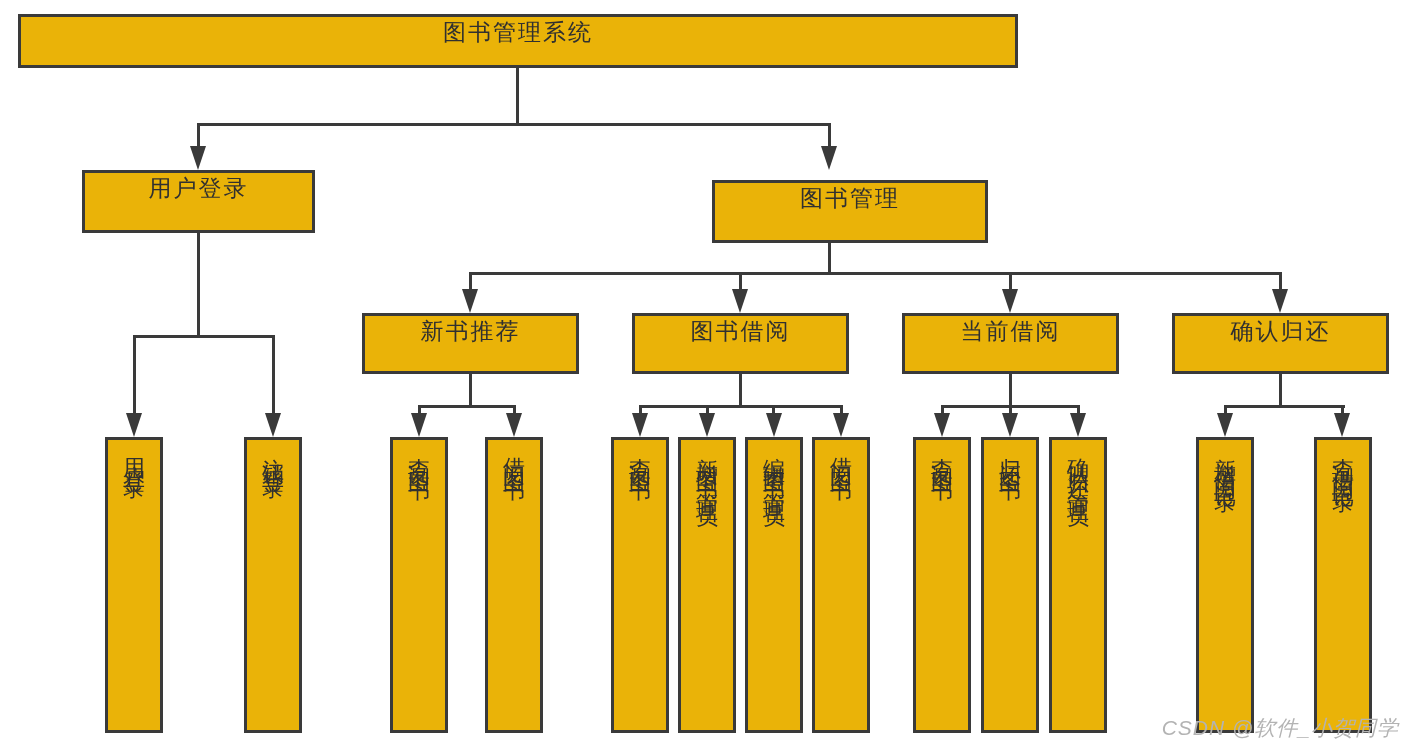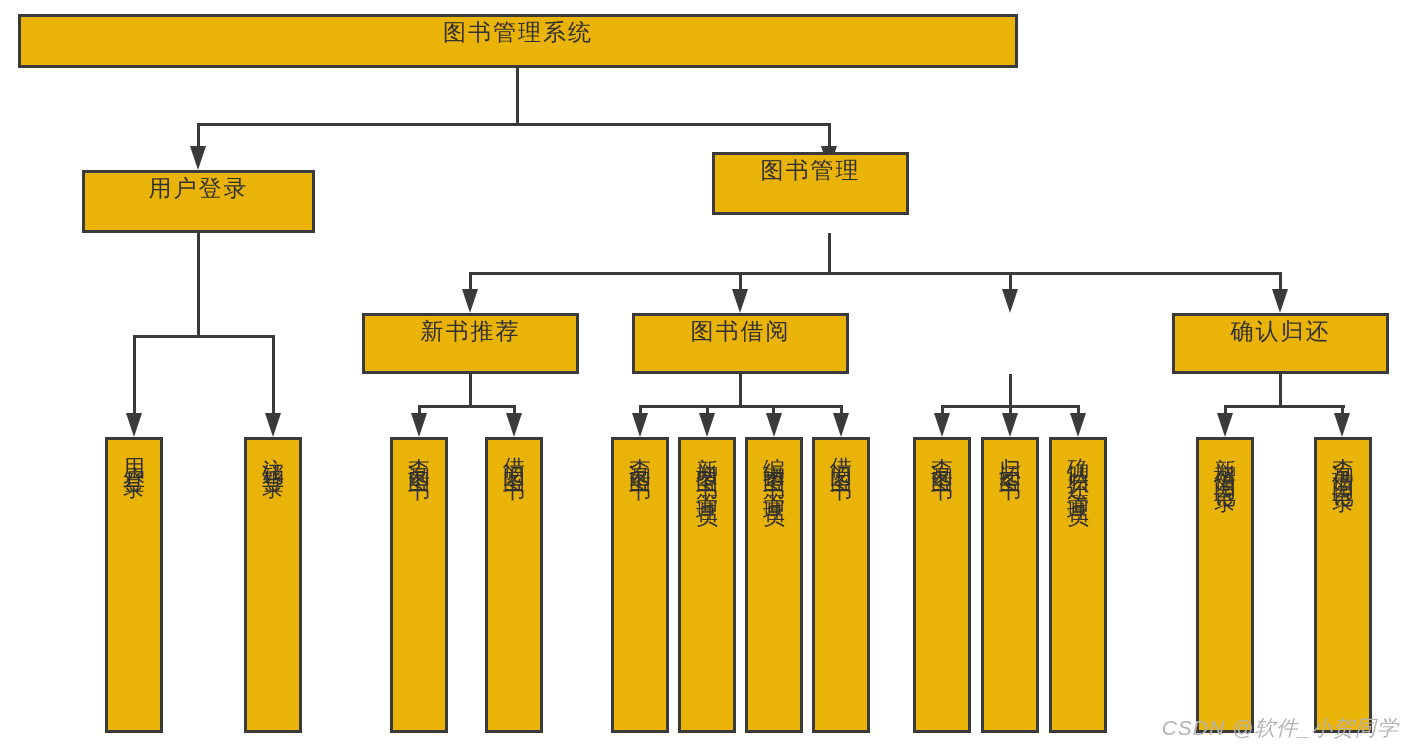--- a/index.html
+++ b/index.html
@@ -125,30 +125,33 @@
   <div class="vl" style="left:1341px;top:405px;height:12px"></div>
   <div class="ar" style="left:1334px;top:413px"></div>
 
   <div class="box" style="left:18px;top:14px;width:1000px;height:54px">
     <span class="lbl">图书管理系统</span>
   </div>
 
   <div class="box" style="left:82px;top:170px;width:233px;height:63px">
     <span class="lbl">用户登录</span>
   </div>
-  <div class="box" style="left:712px;top:152px;width:197px;height:63px">
+  <div class="box" style="left:712px;top:180px;width:276px;height:63px">
     <span class="lbl">图书管理</span>
   </div>
 
   <div class="box" style="left:362px;top:313px;width:217px;height:61px">
     <span class="lbl">新书推荐</span>
   </div>
   <div class="box" style="left:632px;top:313px;width:217px;height:61px">
     <span class="lbl">图书借阅</span>
   </div>
+  <div class="box" style="left:902px;top:313px;width:217px;height:61px">
+    <span class="lbl">当前借阅</span>
+  </div>
   <div class="box" style="left:1172px;top:313px;width:217px;height:61px">
     <span class="lbl">确认归还</span>
   </div>
 
   <div class="box" style="left:105px;top:437px;width:58px;height:296px">
     <span class="vlbl">用户登录</span>
   </div>
   <div class="box" style="left:244px;top:437px;width:58px;height:296px">
     <span class="vlbl">注销登录</span>
   </div>

